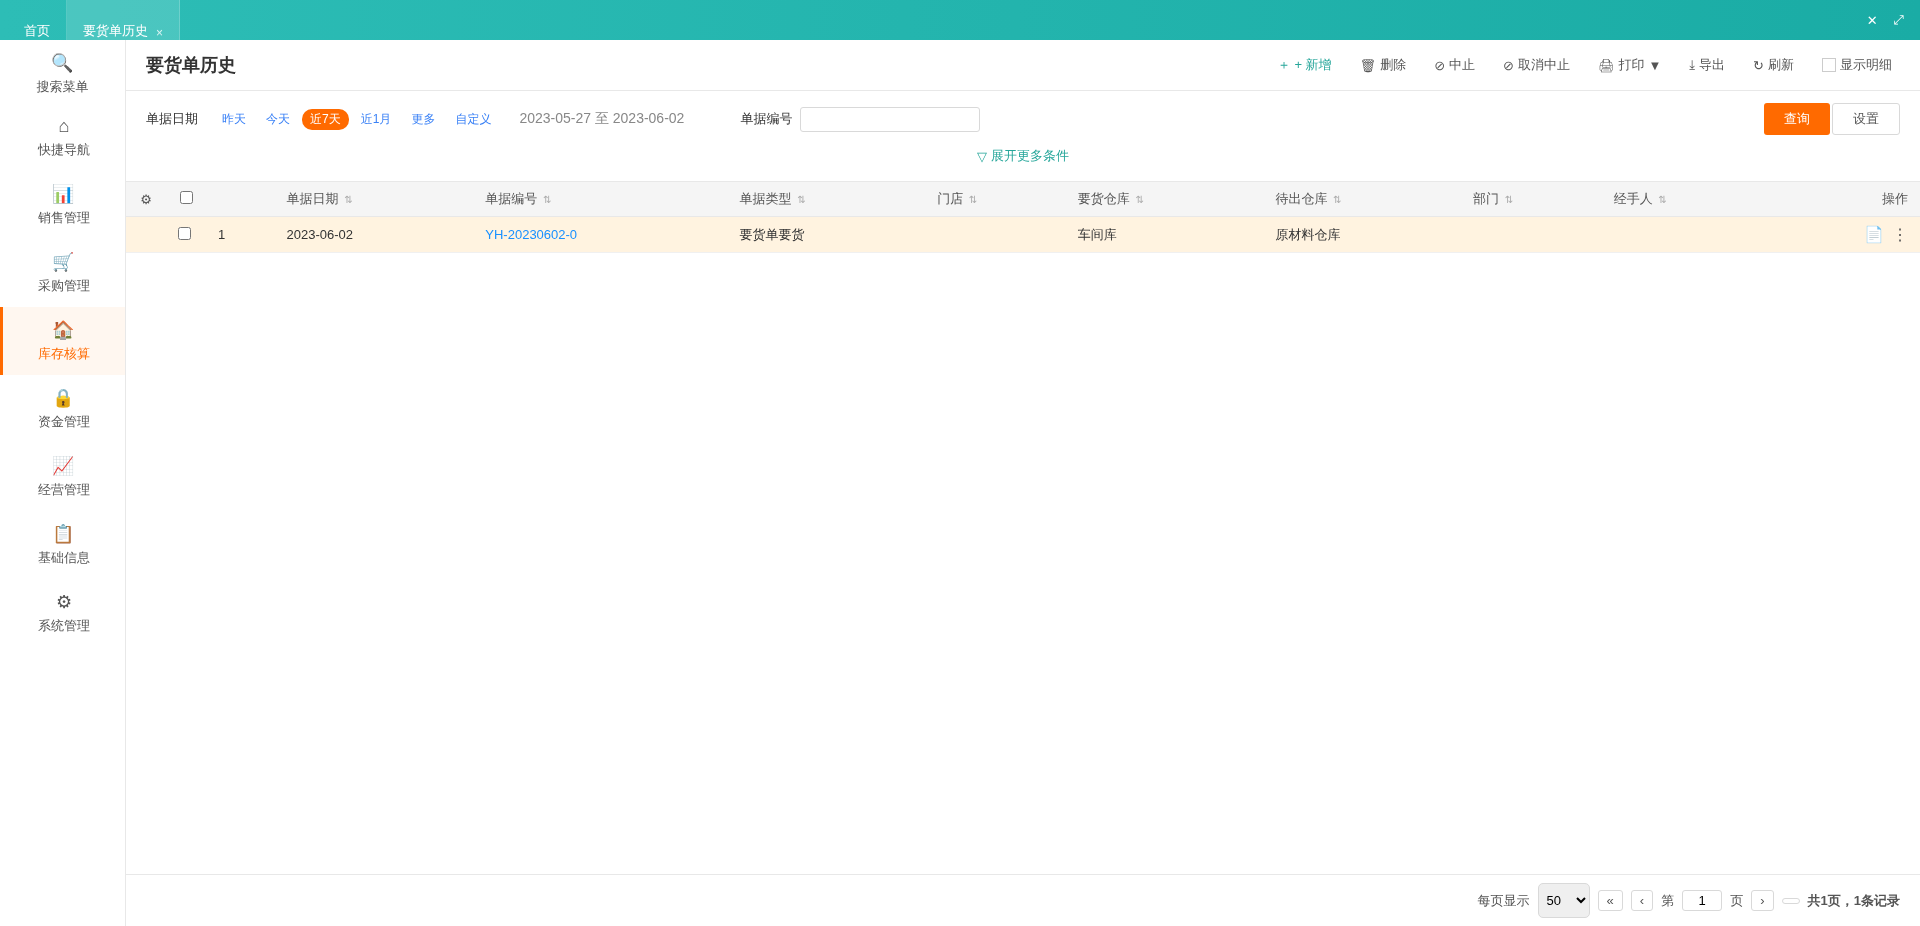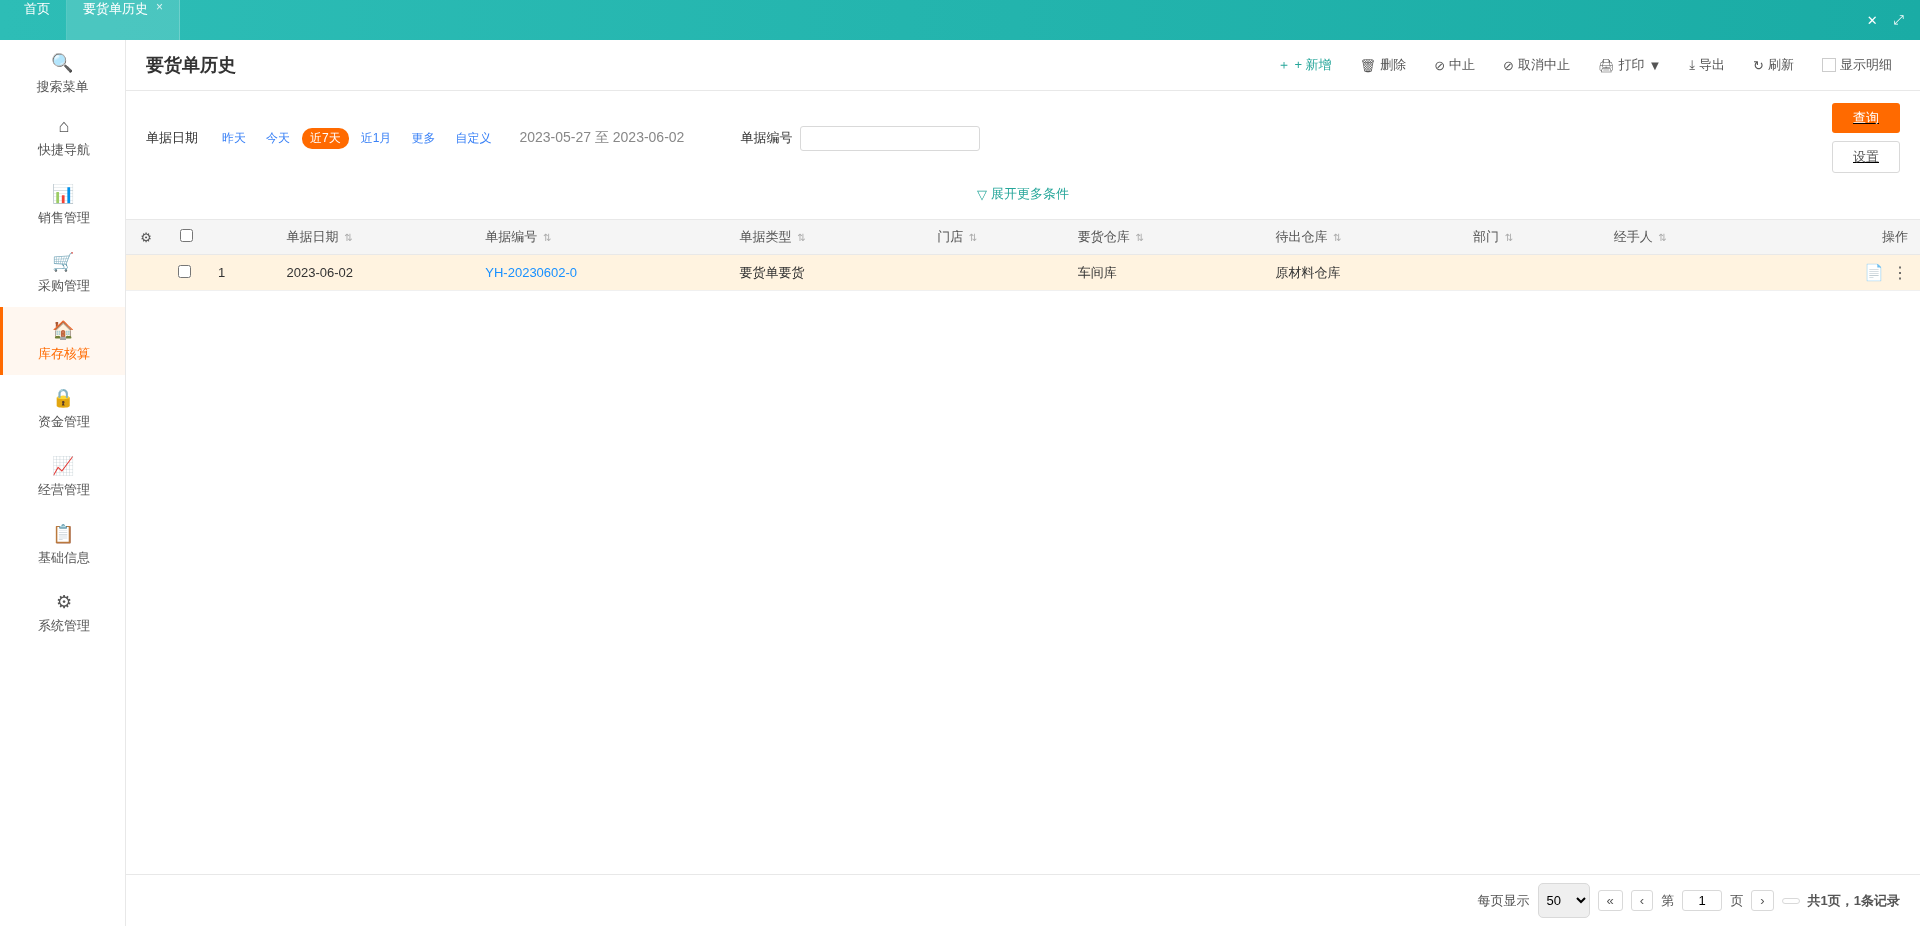--- a/index.html
+++ b/index.html
@@ -12,21 +12,21 @@
       display: flex;
       align-items: center;
       padding: 0 0 0 8px;
       color: white;
       flex-shrink: 0;
     }
     .top-bar-tabs { display: flex; align-items: stretch; height: 100%; }
     .top-bar-tab {
       padding: 0 16px;
       display: flex;
-      align-items: flex-start;
+      align-items: flex-end;
       cursor: pointer;
       color: white;
       font-size: 13px;
       border-right: 1px solid rgba(255,255,255,0.2);
     }
     .top-bar-tab.active { background: rgba(255,255,255,0.15); }
     .top-bar-tab .close-btn { margin-left: 8px; font-size: 12px; opacity: 0.8; cursor: pointer; }
     .top-bar-right {
       margin-left: auto;
       display: flex;
@@ -166,21 +166,21 @@
     }
     .btn-setting {
       background: white;
       color: #555;
       border: 1px solid #d9d9d9;
       border-radius: 3px;
       padding: 6px 20px;
       cursor: pointer;
       font-size: 13px;
     }
-    .filter-buttons { display: flex; flex-direction: column; gap: 8px; margin-left: auto; text-decoration: underline; }
+    .filter-buttons { display: flex; flex-direction: row; gap: 2px; margin-left: auto; }
 
     
     .table-area { flex: 1; overflow: auto; background: white; margin: 0; }
     table { width: 100%; border-collapse: collapse; }
     thead tr { background: #f5f5f5; }
     th {
       padding: 8px 12px;
       text-align: left;
       color: #555;
       font-weight: normal;

